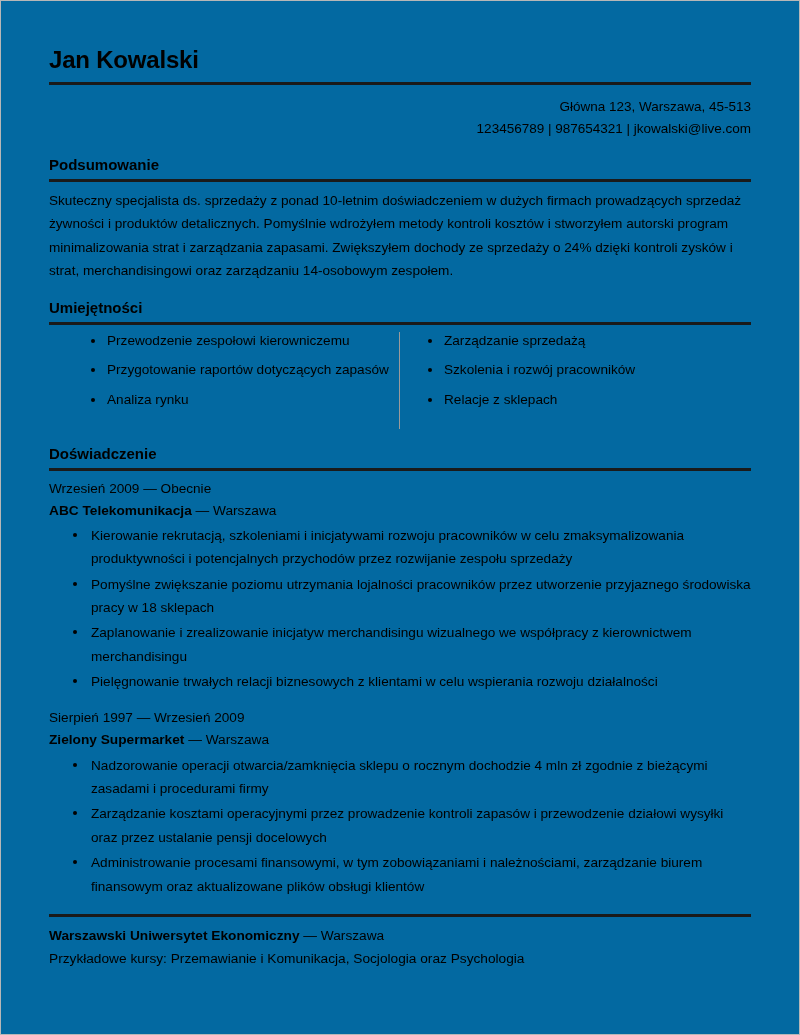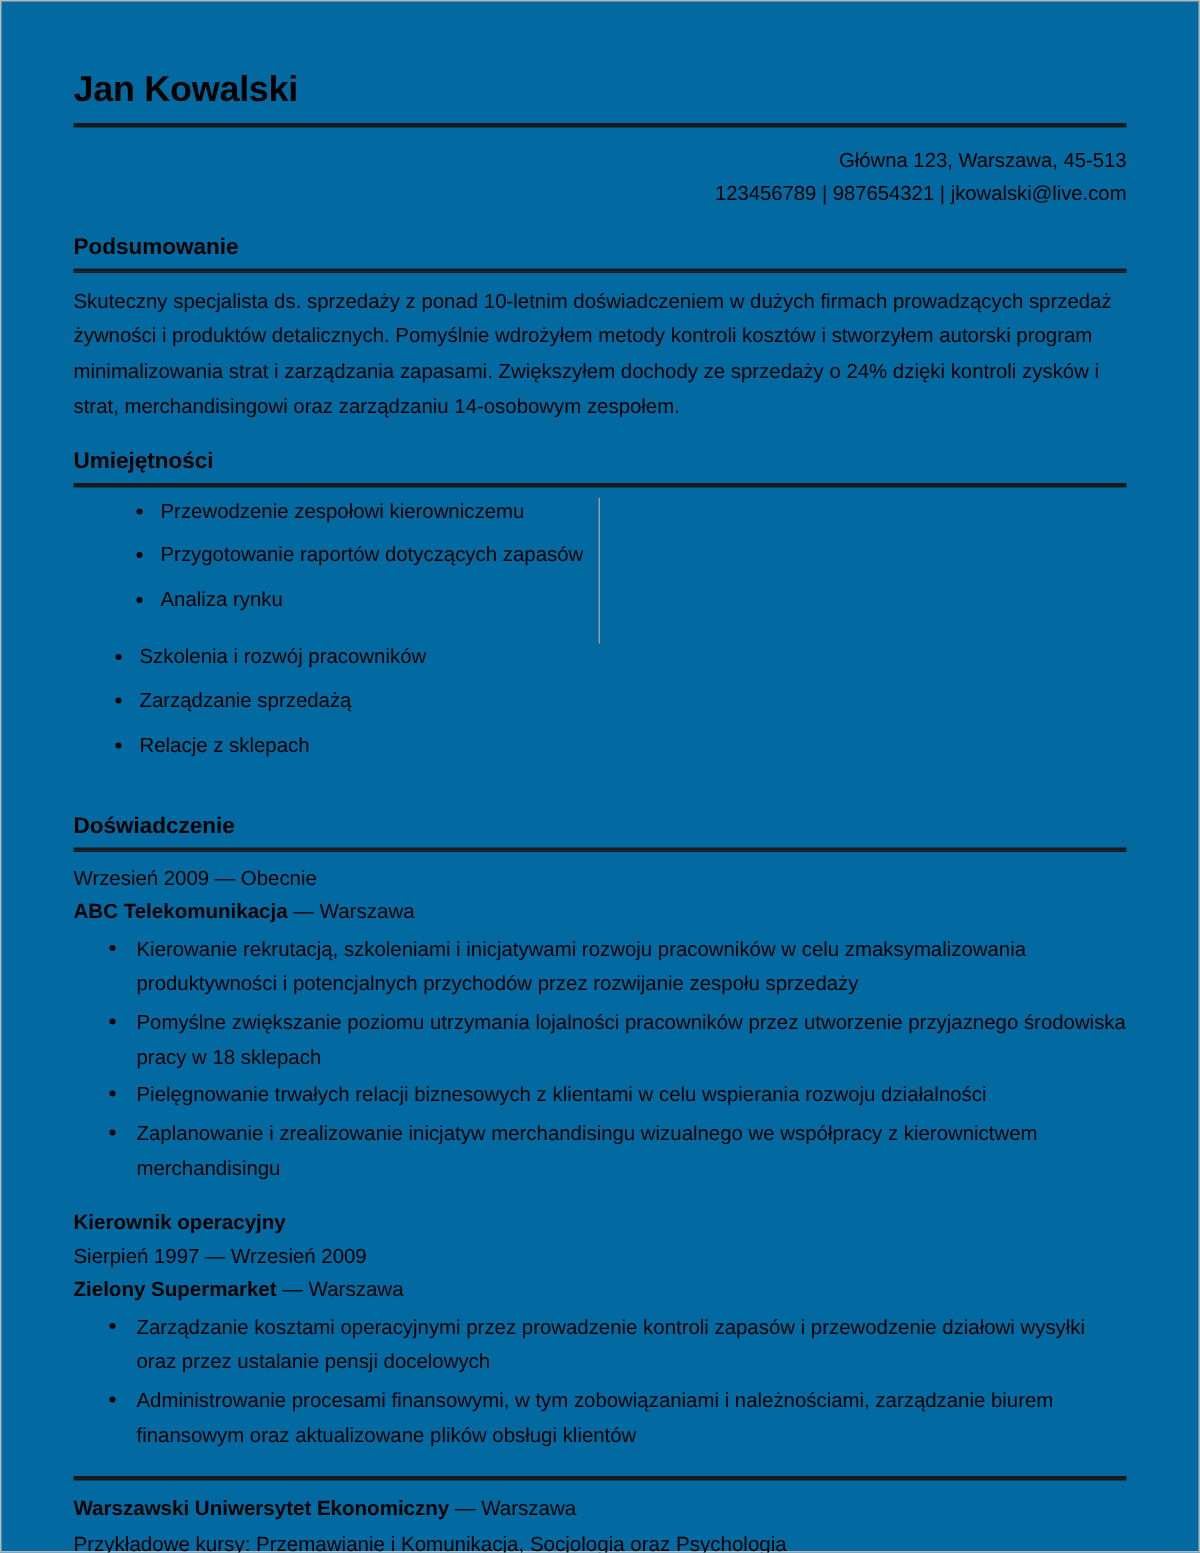--- a/index.html
+++ b/index.html
@@ -65,21 +65,20 @@
     font-size: 13.6px;
     line-height: 1.72;
     text-align: left;
     margin: 0;
   }
 
   
   .skills-wrap {
     display: flex;
     margin-top: 2px;
-    flex-direction: column;
   }
   .skills-col {
     width: 50%;
     padding: 0;
   }
   .skills-col.left {
     border-right: 1px solid #9a9a9a;
   }
   .skills-col ul {
     margin: 0;
@@ -185,52 +184,52 @@
     <div class="skills-wrap">
       <div class="skills-col left">
         <ul>
           <li>Przewodzenie zespołowi kierowniczemu</li>
           <li>Przygotowanie raportów dotyczących zapasów</li>
           <li>Analiza rynku</li>
         </ul>
       </div>
       <div class="skills-col right">
         <ul>
+          <li>Zarządzanie sprzedażą</li>
           <li>Szkolenia i rozwój pracowników</li>
-          <li>Zarządzanie sprzedażą</li>
           <li>Relacje z sklepach</li>
         </ul>
       </div>
     </div>
   </div>
 
   <div class="section">
     <h2 class="section-title">Doświadczenie</h2>
     <div class="section-rule"></div>
 
     <div class="job">
       <p class="job-dates">Wrzesień 2009 — Obecnie</p>
       <p class="job-company">
         <span class="org">ABC Telekomunikacja</span><span class="loc"> — Warszawa</span>
       </p>
       <ul class="duties">
         <li>Kierowanie rekrutacją, szkoleniami i inicjatywami rozwoju pracowników w celu zmaksymalizowania produktywności i potencjalnych przychodów przez rozwijanie zespołu sprzedaży</li>
         <li>Pomyślne zwiększanie poziomu utrzymania lojalności pracowników przez utworzenie przyjaznego środowiska pracy w 18 sklepach</li>
+        <li>Zaplanowanie i zrealizowanie inicjatyw merchandisingu wizualnego we współpracy z kierownictwem merchandisingu</li>
         <li>Pielęgnowanie trwałych relacji biznesowych z klientami w celu wspierania rozwoju działalności</li>
-        <li>Zaplanowanie i zrealizowanie inicjatyw merchandisingu wizualnego we współpracy z kierownictwem merchandisingu</li>
       </ul>
     </div>
 
     <div class="job">
-      <p class="job-title">Kierownik operacyjny</p>
       <p class="job-dates">Sierpień 1997 — Wrzesień 2009</p>
       <p class="job-company">
         <span class="org">Zielony Supermarket</span><span class="loc"> — Warszawa</span>
       </p>
       <ul class="duties">
+        <li>Nadzorowanie operacji otwarcia/zamknięcia sklepu o rocznym dochodzie 4 mln zł zgodnie z bieżącymi zasadami i procedurami firmy</li>
         <li>Zarządzanie kosztami operacyjnymi przez prowadzenie kontroli zapasów i przewodzenie działowi wysyłki oraz przez ustalanie pensji docelowych</li>
         <li>Administrowanie procesami finansowymi, w tym zobowiązaniami i należnościami, zarządzanie biurem finansowym oraz aktualizowane plików obsługi klientów</li>
       </ul>
     </div>
   </div>
 
   <div class="section">
     <div class="section-rule"></div>
     <p class="edu-line">
       <span class="b">Warszawski Uniwersytet Ekonomiczny</span><span class="n"> — Warszawa</span>

